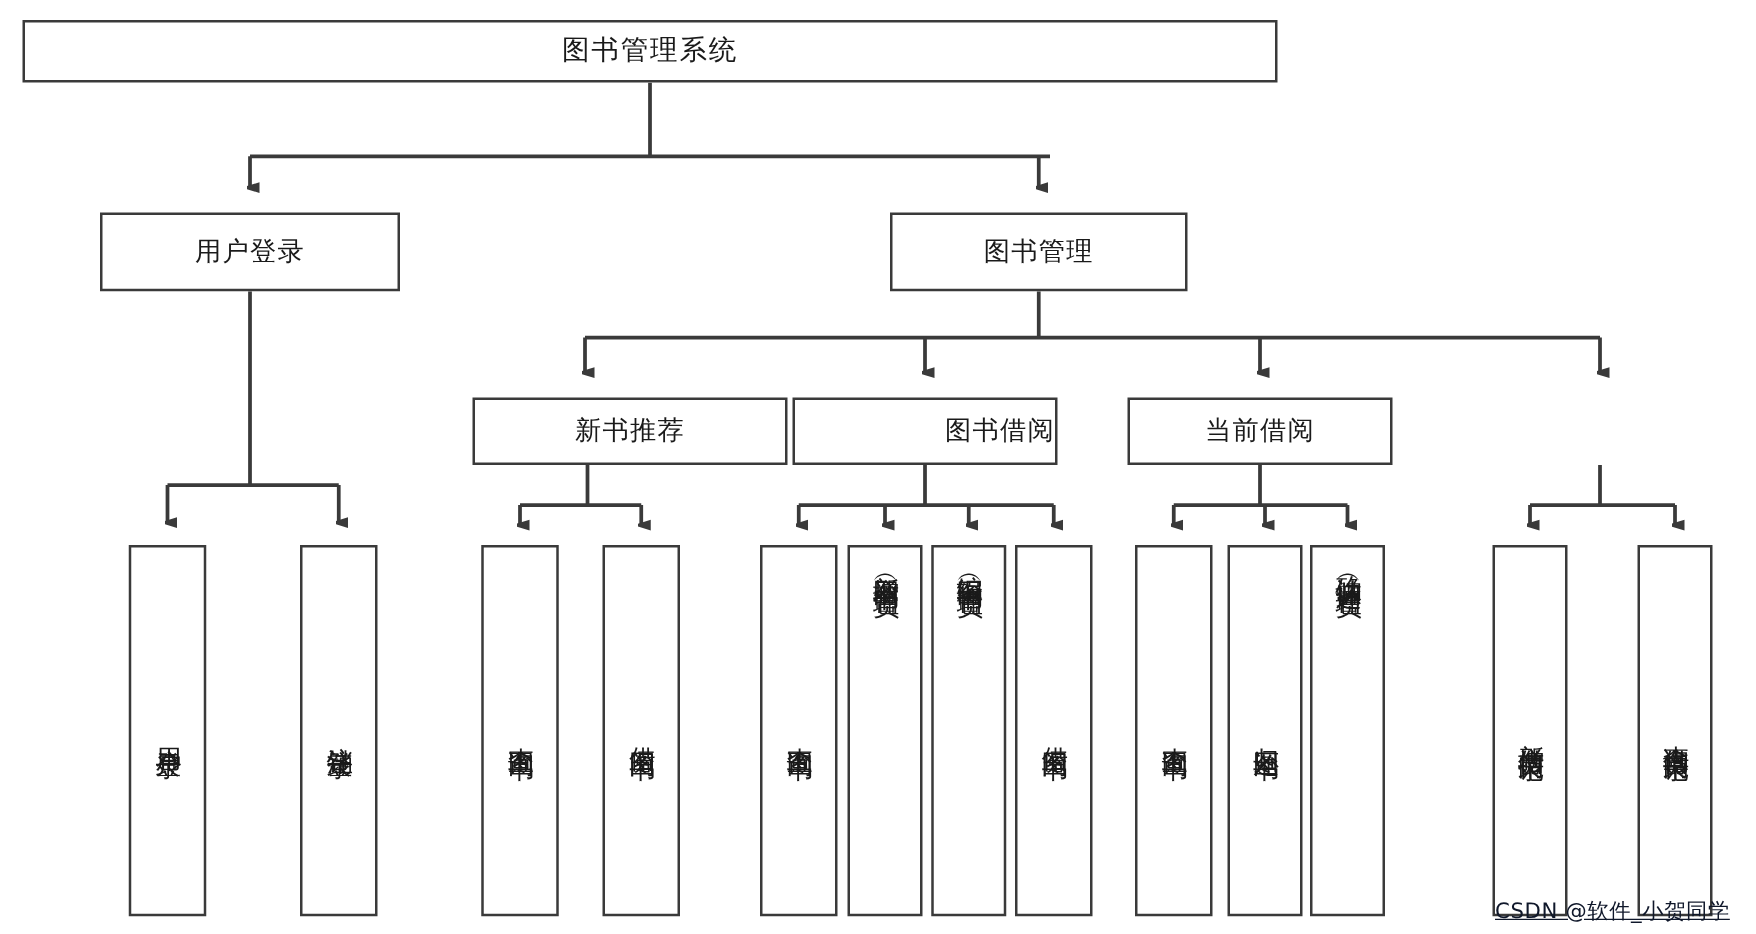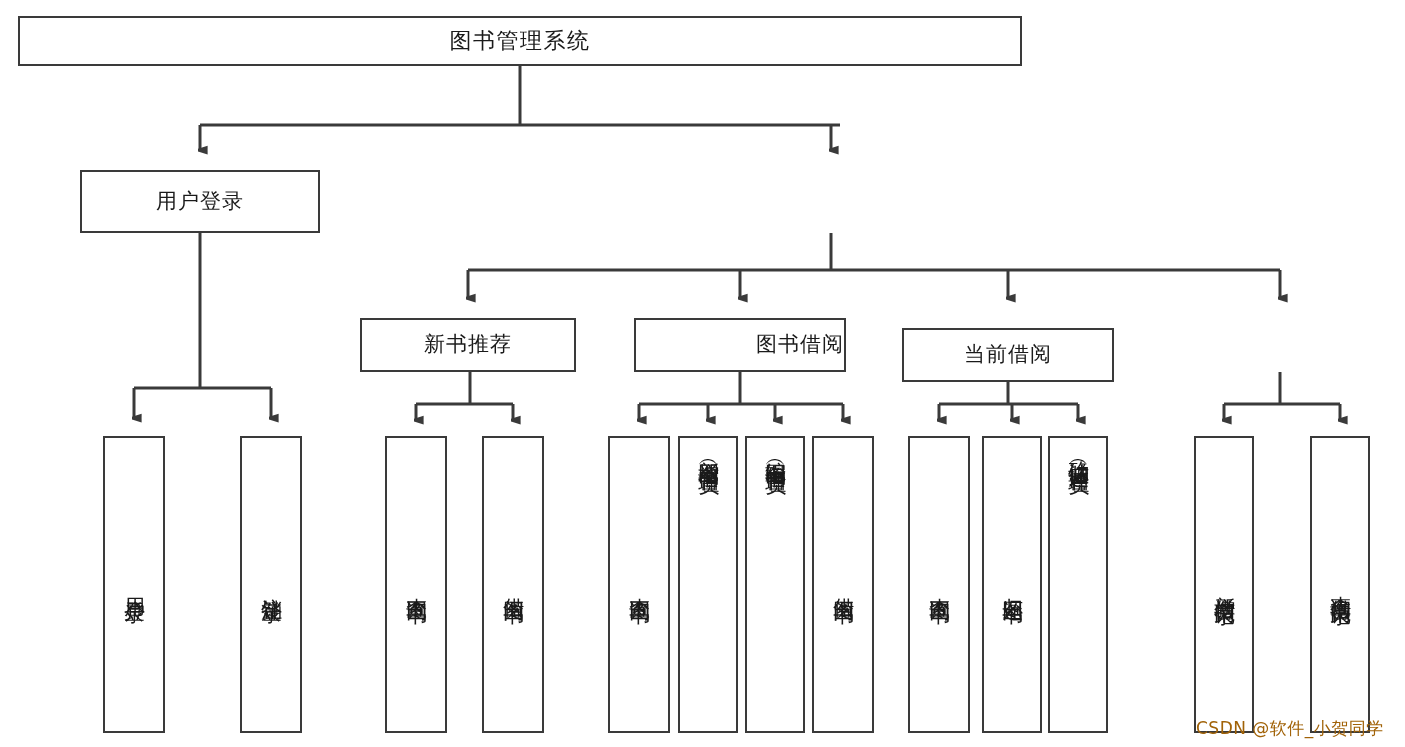--- a/index.html
+++ b/index.html
@@ -57,24 +57,25 @@
     letter-spacing: 2px;
     white-space: nowrap;
   }
   .node-v.v-center {
     align-items: center;
     padding-top: 0;
   }
   .watermark {
     position: absolute;
     font-size: 17px;
-    color: #a16207;
+    color: #0f172a;
     white-space: nowrap;
     letter-spacing: 0.5px;
     pointer-events: none;
+    text-decoration: underline;
   }
 </style>
 </head>
 <body>
 
 <div id="canvas">
 
   <svg id="diagram-svg" viewBox="0 0 1405 747" xmlns="http://www.w3.org/2000/svg">
     <defs>
       <marker id="arrow" markerWidth="10" markerHeight="10" refX="4.6" refY="7.6" orient="auto" markerUnits="userSpaceOnUse">
@@ -125,28 +126,31 @@
     </g>
   </svg>
 
   <div class="node node-h node-root" style="left:18px; top:16px; width:1004px; height:50px;">
     <span class="node-label">图书管理系统</span>
   </div>
 
   <div class="node node-h" style="left:80px; top:170px; width:240px; height:63px;">
     <span class="node-label">用户登录</span>
   </div>
+  <div class="node node-h" style="left:712px; top:170px; width:238px; height:63px;">
+    <span class="node-label">图书管理</span>
+  </div>
 
-  <div class="node node-h" style="left:360px; top:318px; width:216px; height:54px;align-items:center;">
+  <div class="node node-h" style="left:378px; top:318px; width:252px; height:54px;align-items:center;">
     <span class="node-label">新书推荐</span>
   </div>
   <div class="node node-h" style="left:634px; top:318px; width:212px; height:54px;justify-content:flex-end;">
     <span class="node-label">图书借阅</span>
   </div>
-  <div class="node node-h" style="left:902px; top:318px; width:212px; height:54px;margin-top:10px;">
+  <div class="node node-h" style="left:902px; top:318px; width:212px; height:54px;">
     <span class="node-label">当前借阅</span>
   </div>
 
   <div class="node node-v v-center" style="left:103px; top:436px; width:62px; height:297px;">
     <span class="node-label">用户登录</span>
   </div>
   <div class="node node-v v-center" style="left:240px; top:436px; width:62px; height:297px;">
     <span class="node-label">注销登录</span>
   </div>
   <div class="node node-v v-center" style="left:385px; top:436px; width:62px; height:297px;">

